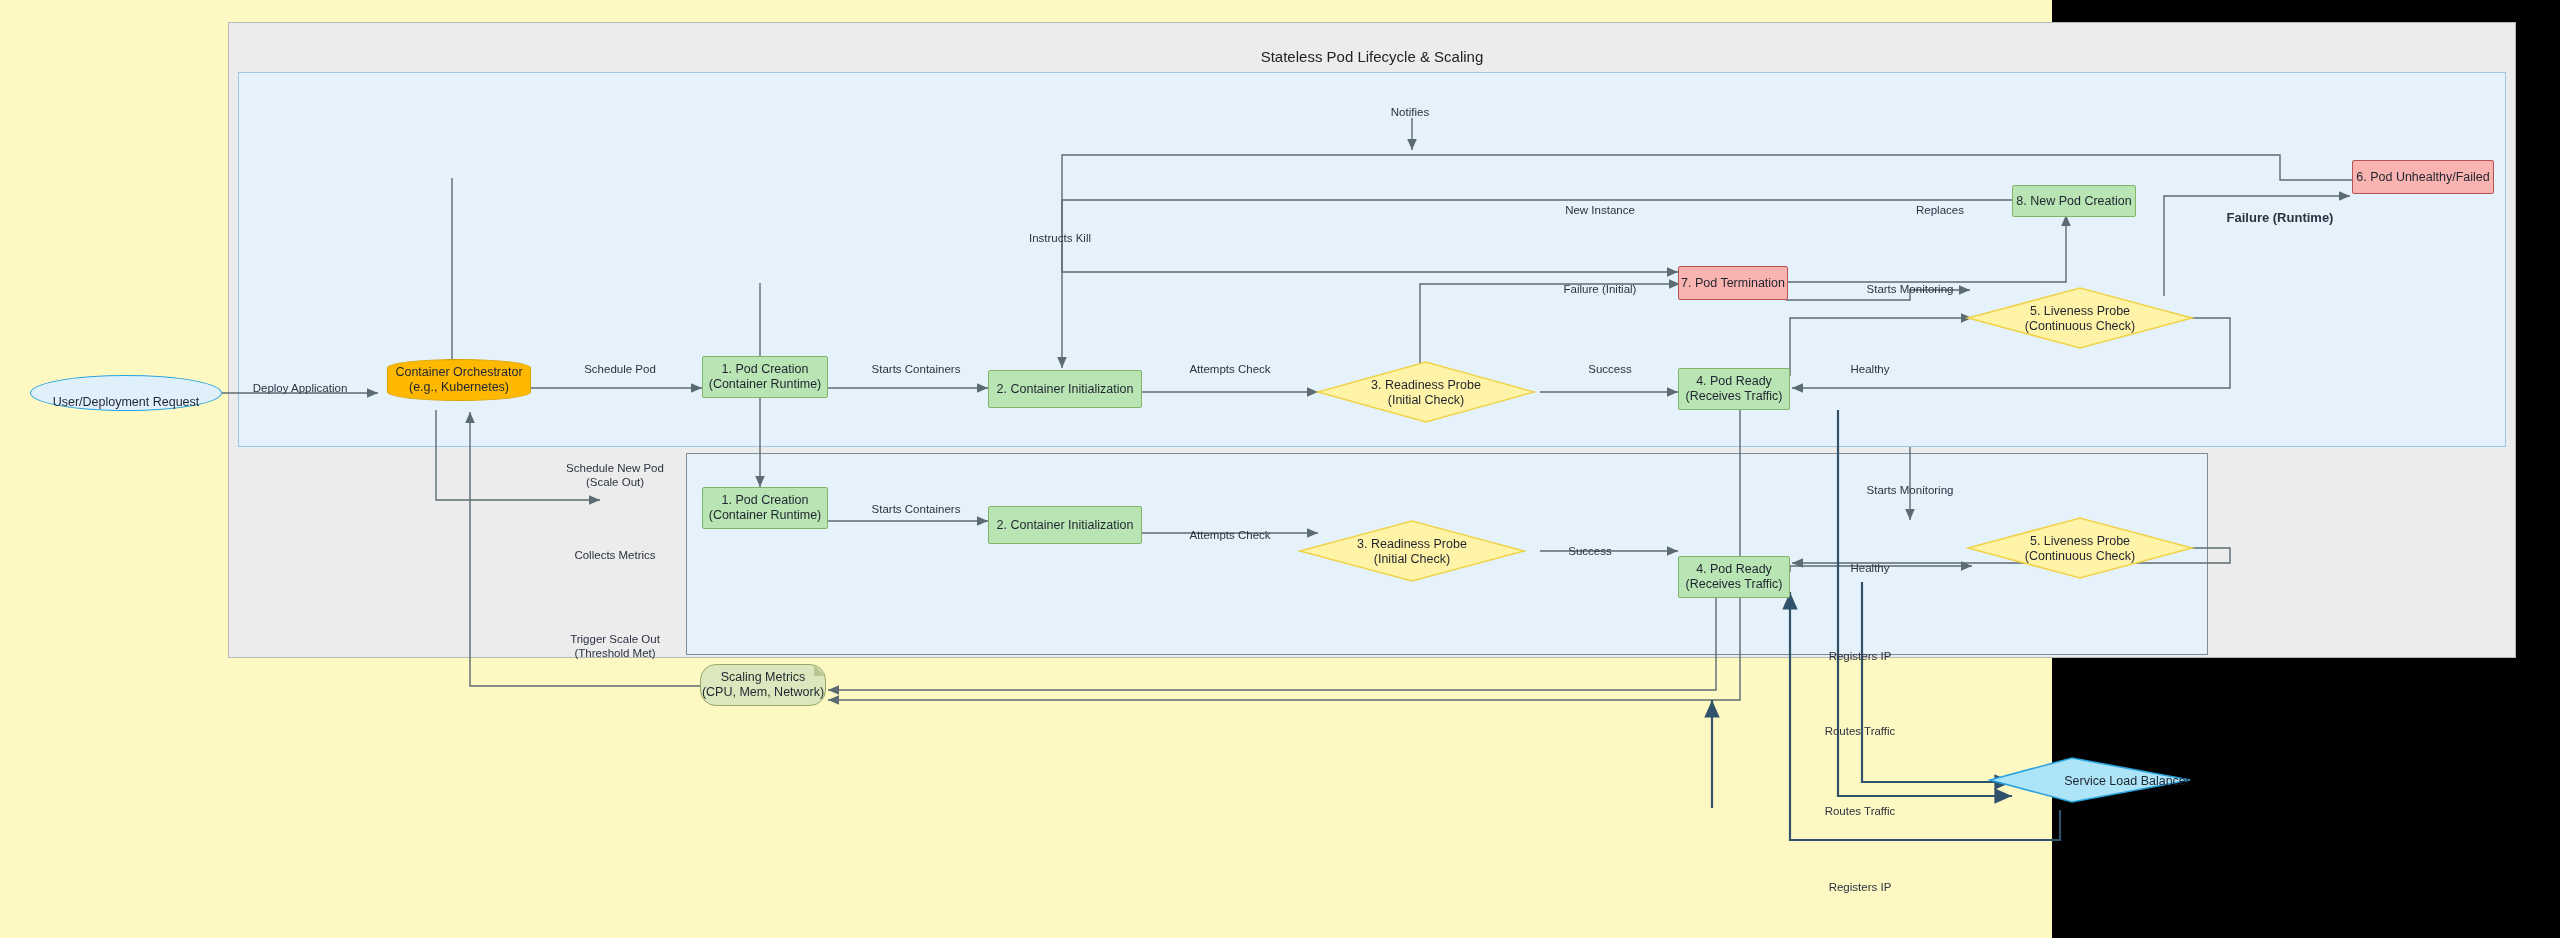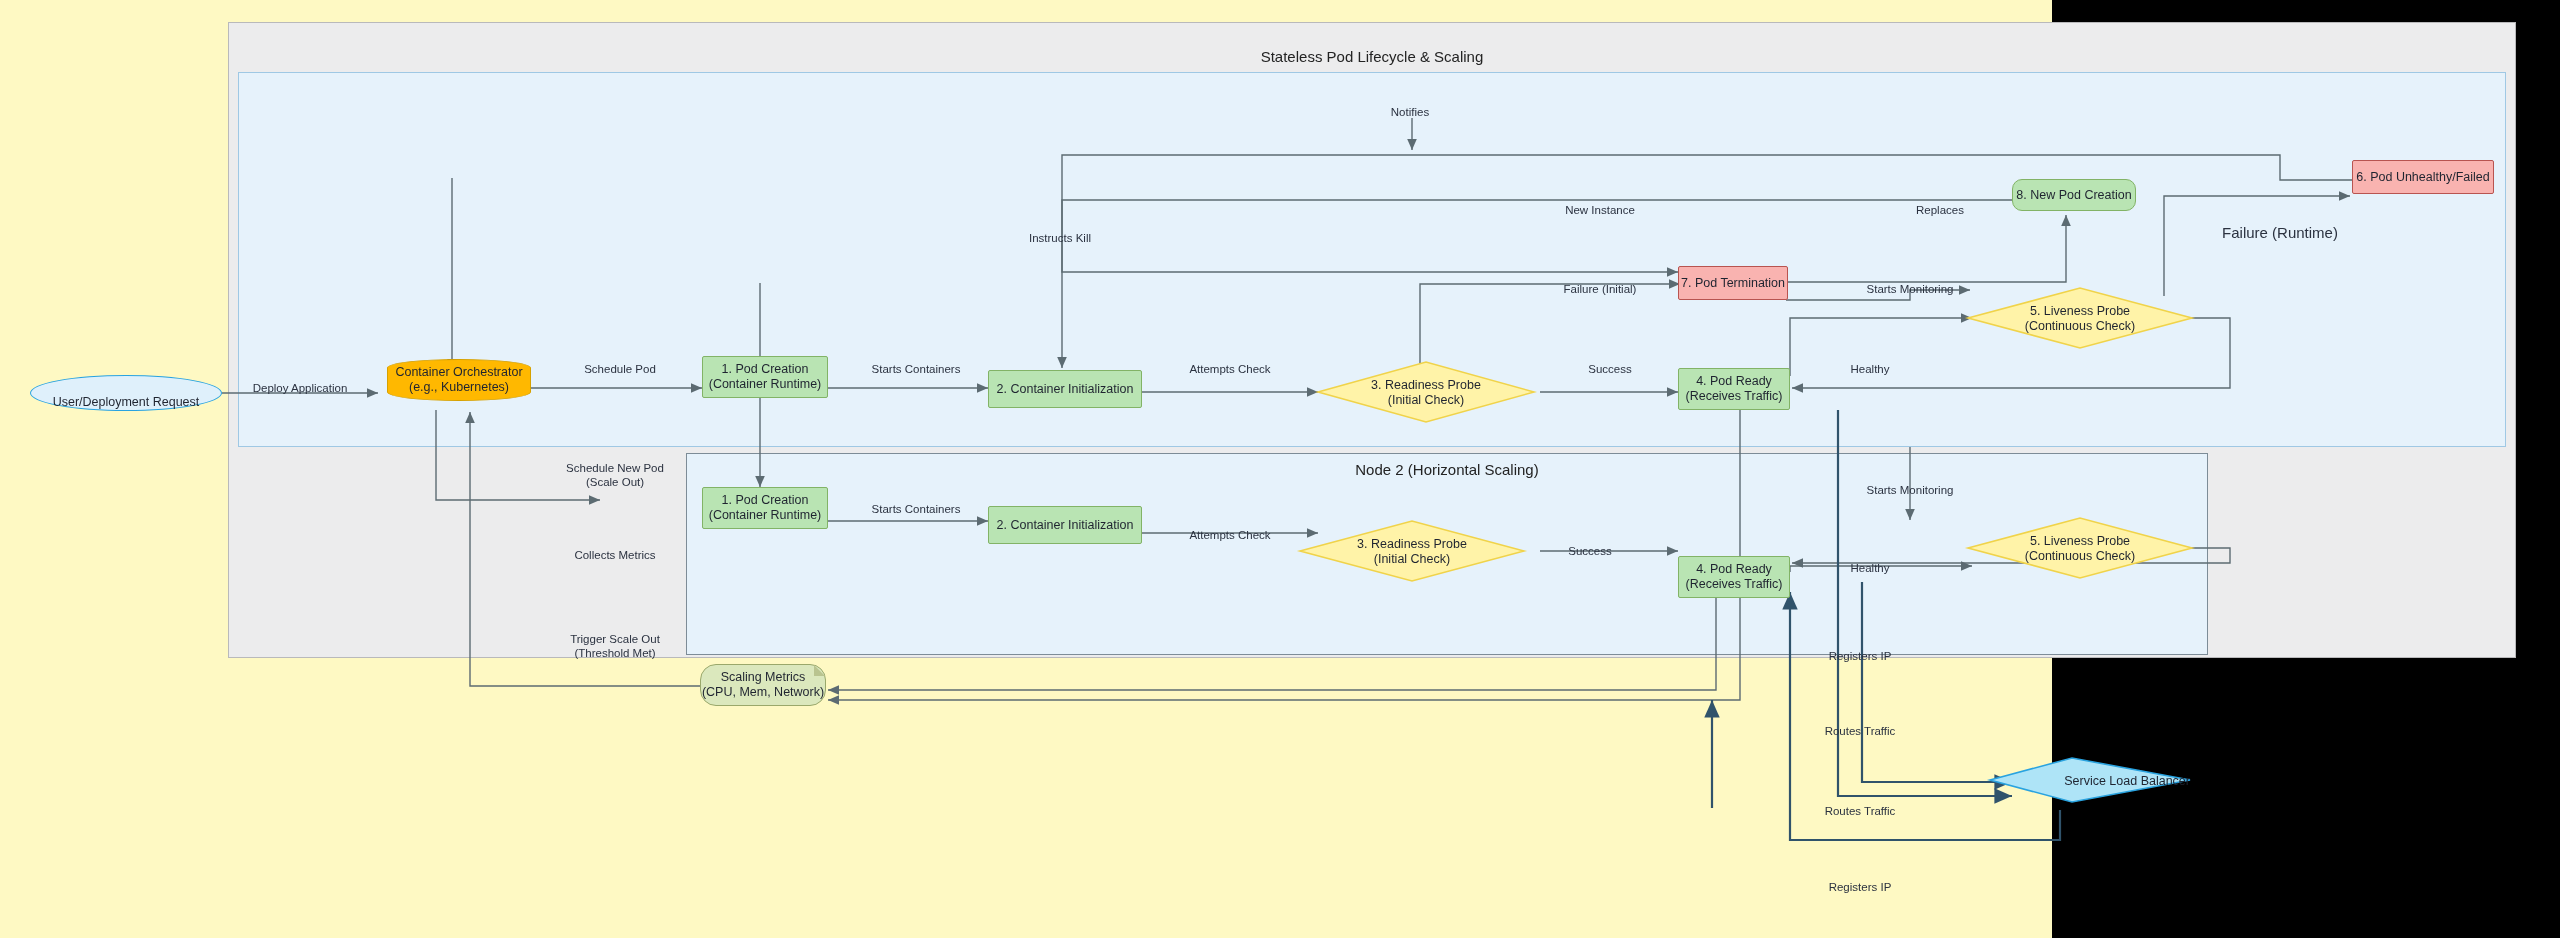--- a/index.html
+++ b/index.html
@@ -34,21 +34,20 @@
 <body>
 
 <div id="stage">
 
   <div class="frame" style="left:228px;top:22px;width:2288px;height:636px;"></div>
   <div class="frame-title" style="left:228px;width:2288px;top:48px;">Stateless Pod Lifecycle &amp; Scaling</div>
 
   <div class="subgraph" style="left:238px;top:72px;width:2268px;height:375px;"></div>
 
   <div class="subgraph node2" style="left:686px;top:453px;width:1522px;height:202px;"></div>
-  <div class="sg-title" style="left:686px;width:1522px;top:461px;">Node 2 (Horizontal Scaling)</div>
 
   <svg class="layer">
     <defs>
       <marker id="ah" markerWidth="9" markerHeight="9" refX="8" refY="4.5" orient="auto">
         <path d="M0,1 L8,4.5 L0,8 z" fill="#5c6b72"></path>
       </marker>
       <marker id="ahb" markerWidth="9" markerHeight="9" refX="8" refY="4.5" orient="auto">
         <path d="M0,1 L8,4.5 L0,8 z" fill="#30536b"></path>
       </marker>
     </defs>
@@ -165,21 +164,21 @@
   </div>
 
   <div class="node box red" style="left:2352px;top:160px;width:142px;height:34px;">
     <span>6. Pod Unhealthy/Failed</span>
   </div>
 
   <div class="node box red" style="left:1678px;top:266px;width:110px;height:34px;">
     <span>7. Pod Termination</span>
   </div>
 
-  <div class="node box" style="left:2012px;top:179px;width:124px;height:32px;border-radius:10px;">
+  <div class="node box" style="left:2012px;top:185px;width:124px;height:32px;">
     <span>8. New Pod Creation</span>
   </div>
 
   <div class="node box" style="left:702px;top:487px;width:126px;height:42px;flex-direction:column;">
     <span>1. Pod Creation</span>
     <span>(Container Runtime)</span>
   </div>
 
   <div class="node box" style="left:988px;top:506px;width:154px;height:38px;">
     <span>2. Container Initialization</span>
@@ -216,21 +215,21 @@
   <div class="lbl" style="left:200px;top:382px;width:200px;font-size:11.5px;">Deploy Application</div>
 
   <div class="lbl" style="left:1340px;top:106px;width:140px;font-size:11.5px;">Notifies</div>
 
   <div class="lbl" style="left:970px;top:232px;width:180px;font-size:11.5px;">Instructs Kill</div>
 
   <div class="lbl" style="left:1500px;top:204px;width:200px;font-size:11.5px;">New Instance</div>
 
   <div class="lbl" style="left:1840px;top:204px;width:200px;font-size:11.5px;">Replaces</div>
 
-  <div class="lbl" style="left:2180px;top:224px;width:200px;font-size:15px;">Failure (Runtime)</div>
+  <div class="lbl" style="left:2180px;top:210px;width:200px;font-size:13px;font-weight:bold;">Failure (Runtime)</div>
 
   <div class="lbl" style="left:1500px;top:283px;width:200px;font-size:11.5px;">Failure (Initial)</div>
 
   <div class="lbl" style="left:1810px;top:283px;width:200px;font-size:11.5px;">Starts Monitoring</div>
 
   <div class="lbl" style="left:530px;top:363px;width:180px;font-size:11.5px;">Schedule Pod</div>
 
   <div class="lbl" style="left:826px;top:363px;width:180px;font-size:11.5px;">Starts Containers</div>
 
   <div class="lbl" style="left:1140px;top:363px;width:180px;font-size:11.5px;">Attempts Check</div>

